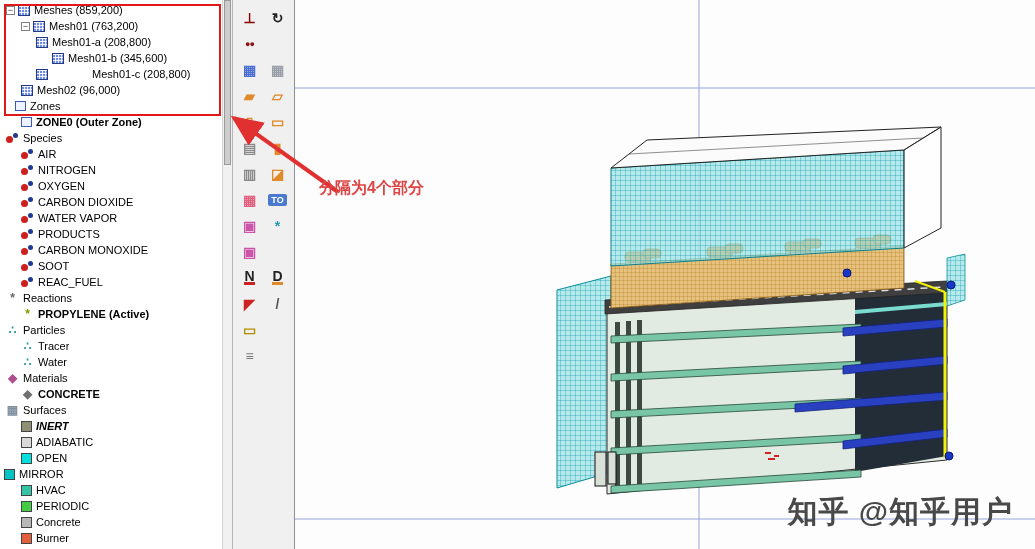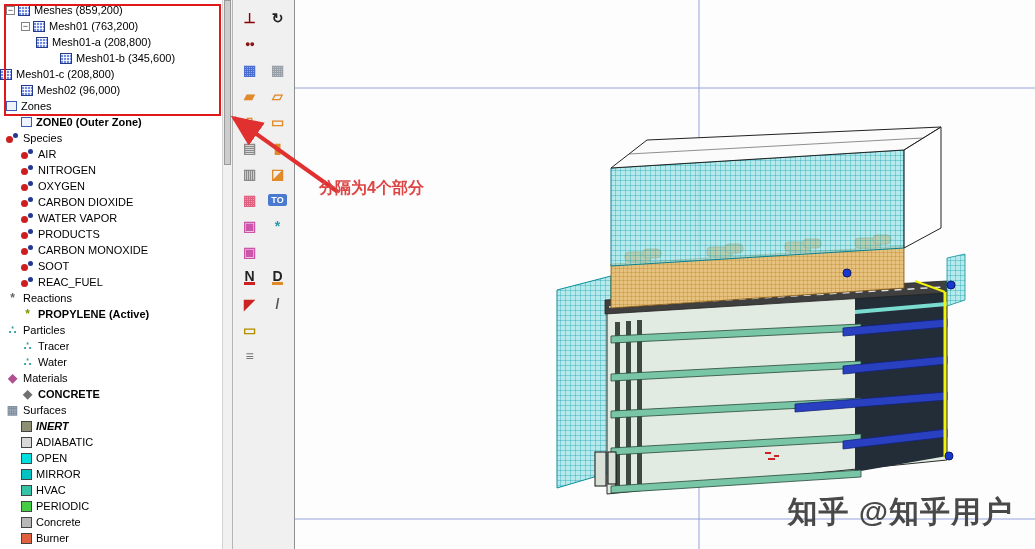--- a/index.html
+++ b/index.html
@@ -63,33 +63,33 @@
       </div>
       <div class="trow" style="padding-left: 21px;">
         <span class="expander">−</span>
         <span class="ticon mesh"></span>
         <span class="tlabel">Mesh01 (763,200)</span>
       </div>
       <div class="trow" style="padding-left: 36px;">
         <span class="ticon mesh"></span>
         <span class="tlabel">Mesh01-a (208,800)</span>
       </div>
-      <div class="trow" style="padding-left: 52px; margin-left: 8px;">
+      <div class="trow" style="padding-left: 52px;">
         <span class="ticon mesh"></span>
         <span class="tlabel">Mesh01-b (345,600)</span>
       </div>
-      <div class="trow" style="">
+      <div class="trow" style="padding-left: 36px; gap: 40px;">
         <span class="ticon mesh"></span>
         <span class="tlabel">Mesh01-c (208,800)</span>
       </div>
       <div class="trow" style="padding-left: 21px;">
         <span class="ticon mesh"></span>
         <span class="tlabel">Mesh02 (96,000)</span>
       </div>
-      <div class="trow" style="padding-left: 6px;">
+      <div class="trow" style="padding-left: 15px;">
         <span class="ticon zonebox"></span>
         <span class="tlabel">Zones</span>
       </div>
       <div class="trow bold" style="padding-left: 21px; text-align: right;">
         <span class="ticon zonebox"></span>
         <span class="tlabel">ZONE0 (Outer Zone)</span>
       </div>
       <div class="trow" style="padding-left: 6px;">
         <span class="ticon spec">
           <i class="a"></i>
@@ -197,21 +197,21 @@
         <span class="tlabel">INERT</span>
       </div>
       <div class="trow" style="padding-left: 21px;">
         <span class="ticon chip" style="background:#d9d9d9"></span>
         <span class="tlabel">ADIABATIC</span>
       </div>
       <div class="trow" style="padding-left: 21px;">
         <span class="ticon chip" style="background:#00dede"></span>
         <span class="tlabel">OPEN</span>
       </div>
-      <div class="trow" style="padding-left: 21px;">
+      <div class="trow" style="padding-left: 4px;">
         <span class="ticon chip" style="background:#00c4c4"></span>
         <span class="tlabel">MIRROR</span>
       </div>
       <div class="trow" style="padding-left: 21px;">
         <span class="ticon chip" style="background:#35c3a5"></span>
         <span class="tlabel">HVAC</span>
       </div>
       <div class="trow" style="padding-left: 21px;">
         <span class="ticon chip" style="background:#44cc44"></span>
         <span class="tlabel">PERIODIC</span>

